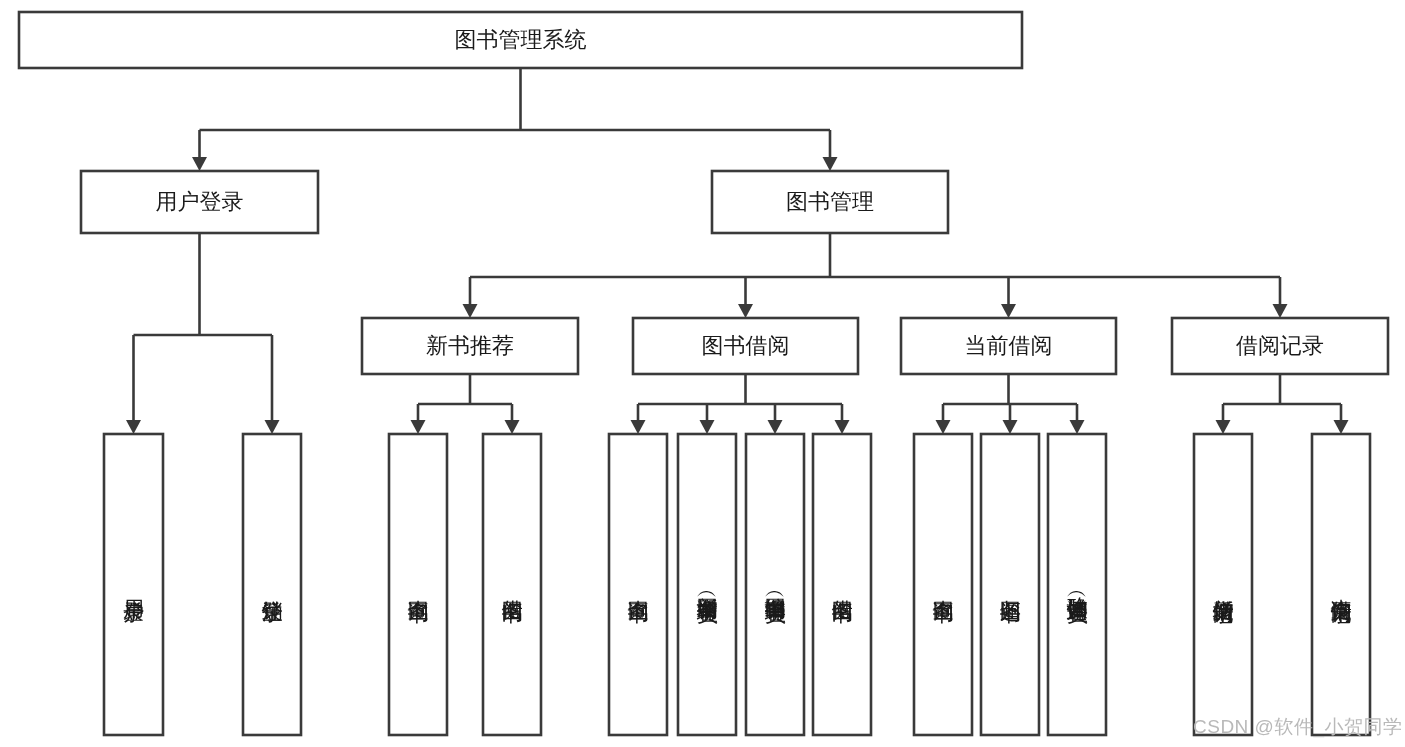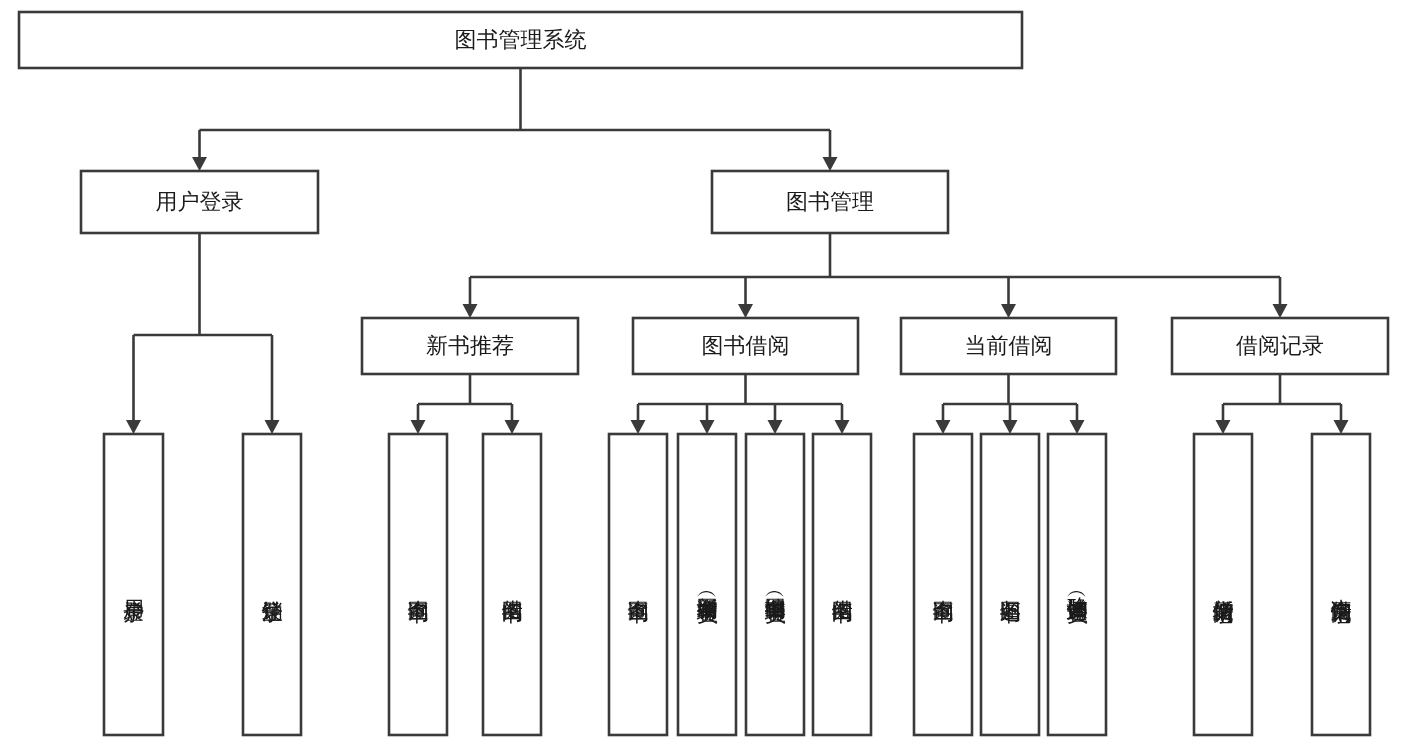--- a/index.html
+++ b/index.html
@@ -171,13 +171,14 @@
       <div class="leaf-label" style="left: 609px; top: 434px; width: 58px; height: 301px;">查询图书</div>
       <div class="leaf-label" style="left: 678px; top: 434px; width: 58px; height: 301px;">新增图书（管理员）</div>
       <div class="leaf-label" style="left: 746px; top: 434px; width: 58px; height: 301px;">编辑图书（管理员）</div>
       <div class="leaf-label" style="left: 813px; top: 434px; width: 58px; height: 301px;">借阅图书</div>
       <div class="leaf-label" style="left: 914px; top: 434px; width: 58px; height: 301px;">查询图书</div>
       <div class="leaf-label" style="left: 981px; top: 434px; width: 58px; height: 301px;">归还图书</div>
       <div class="leaf-label" style="left: 1048px; top: 434px; width: 58px; height: 301px;">确认归还（管理员）</div>
       <div class="leaf-label" style="left: 1194px; top: 434px; width: 58px; height: 301px;">新增借阅记录</div>
       <div class="leaf-label" style="left: 1312px; top: 434px; width: 58px; height: 301px;">查询借阅记录</div>
     </div>
+  <div class="watermark" style="left:1193px; top:714px;">CSDN @软件_小贺同学</div>
 </div>
 
 </body></html>

